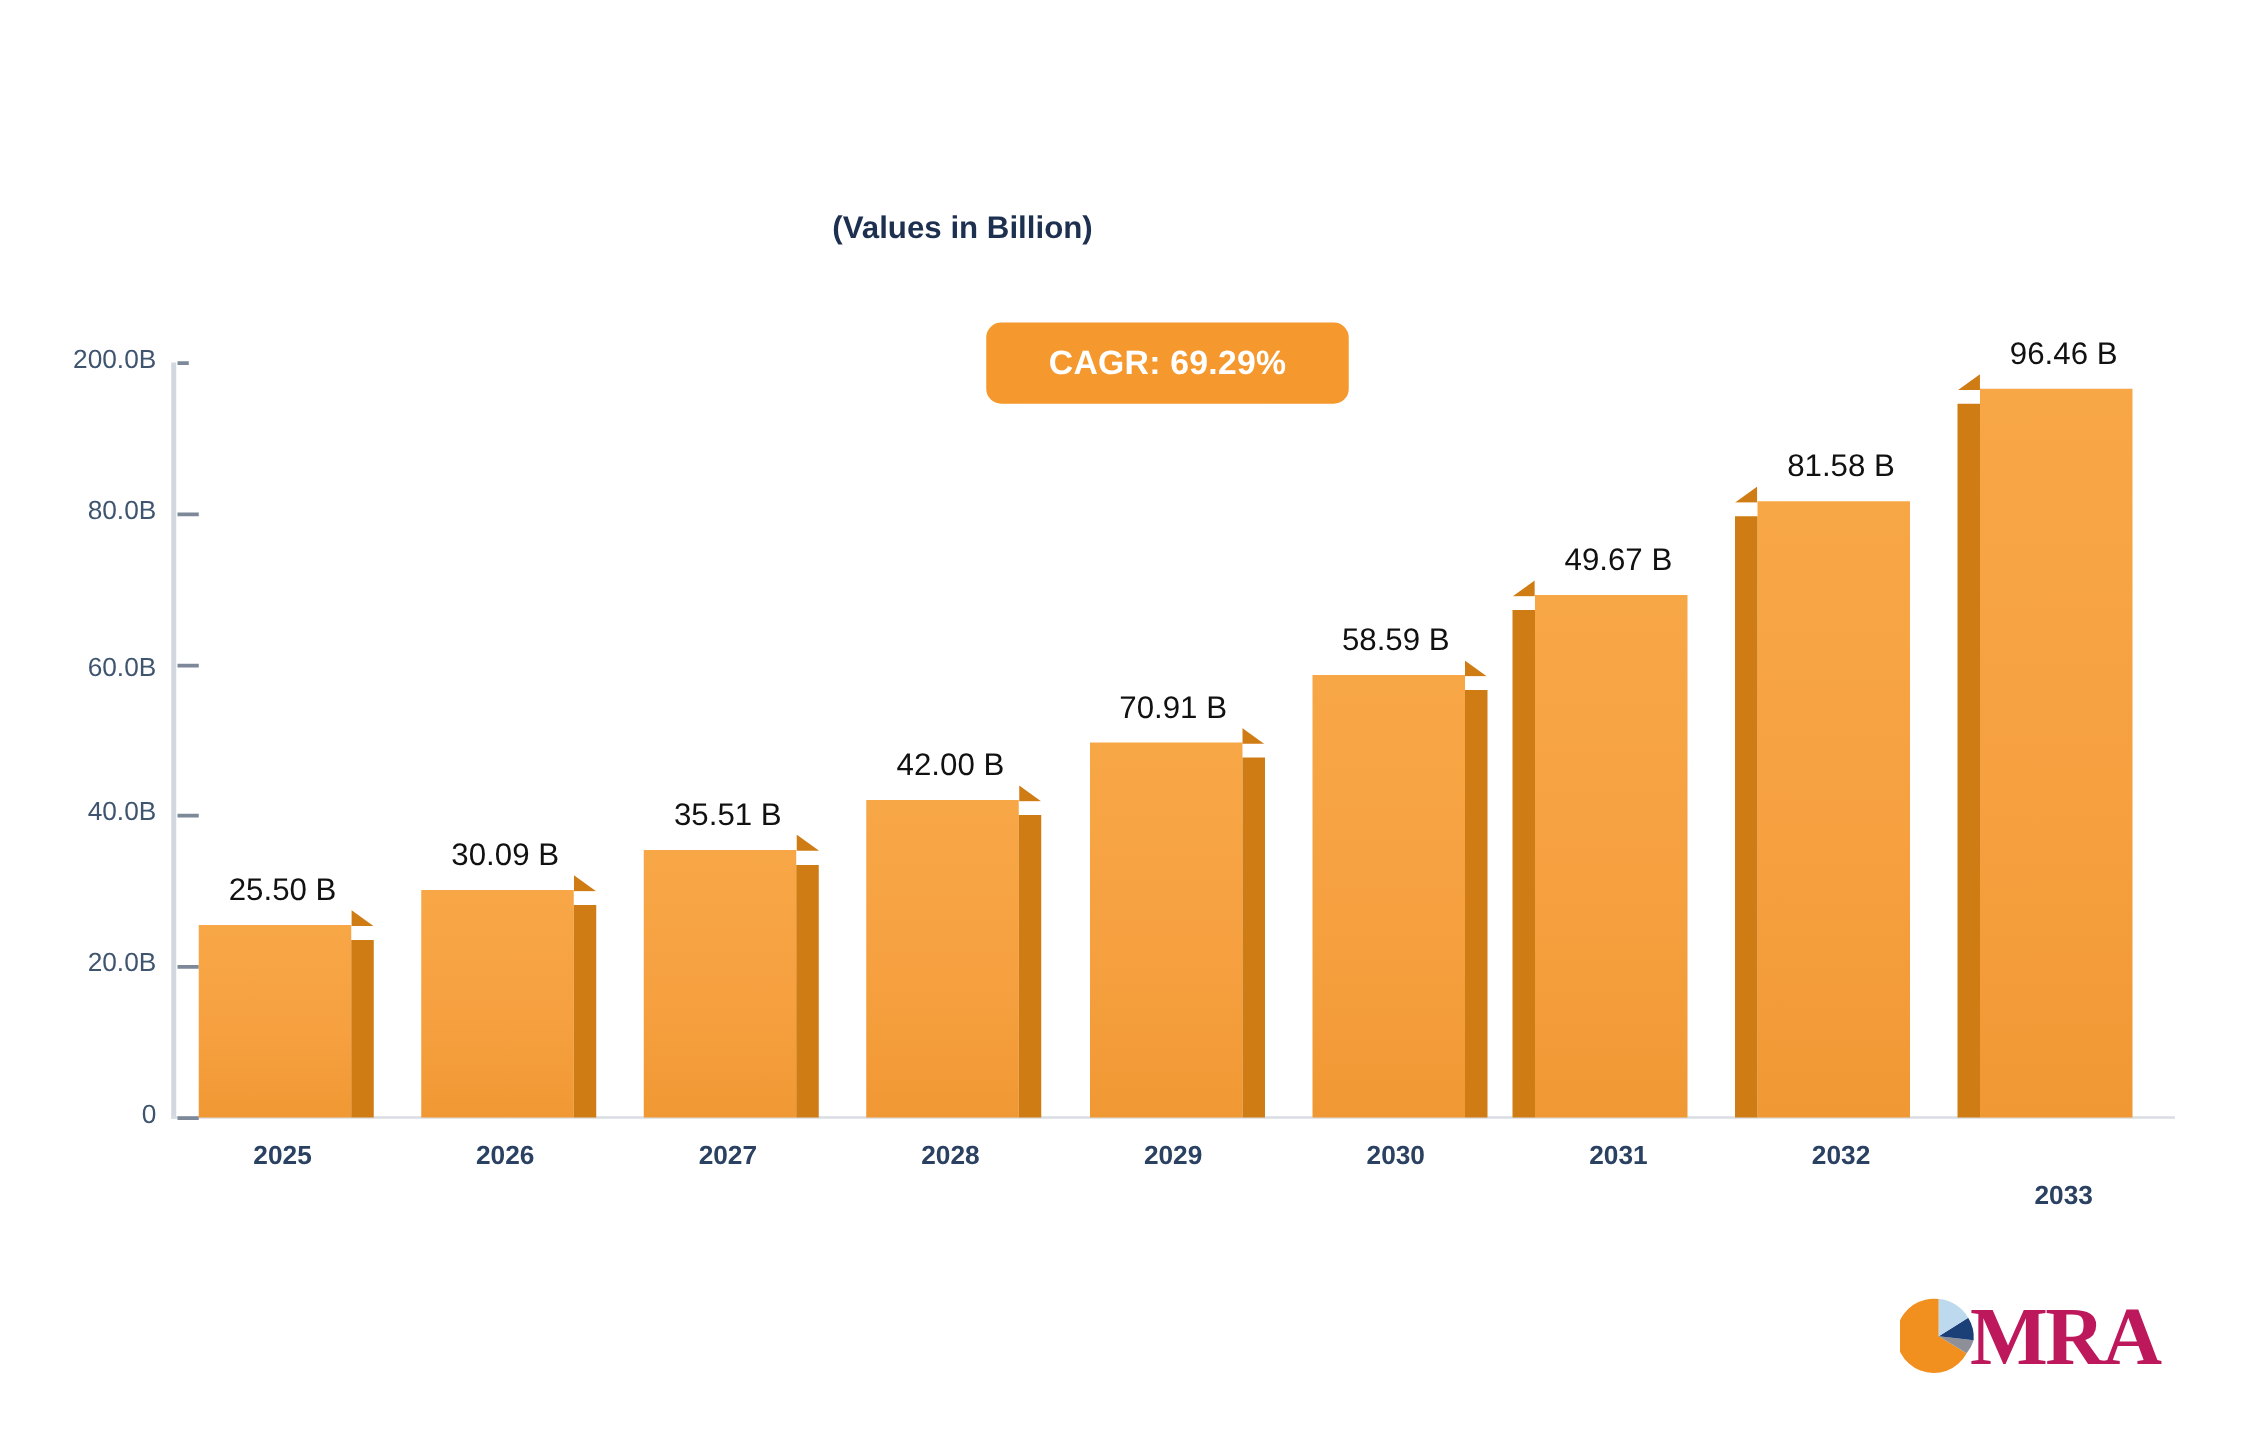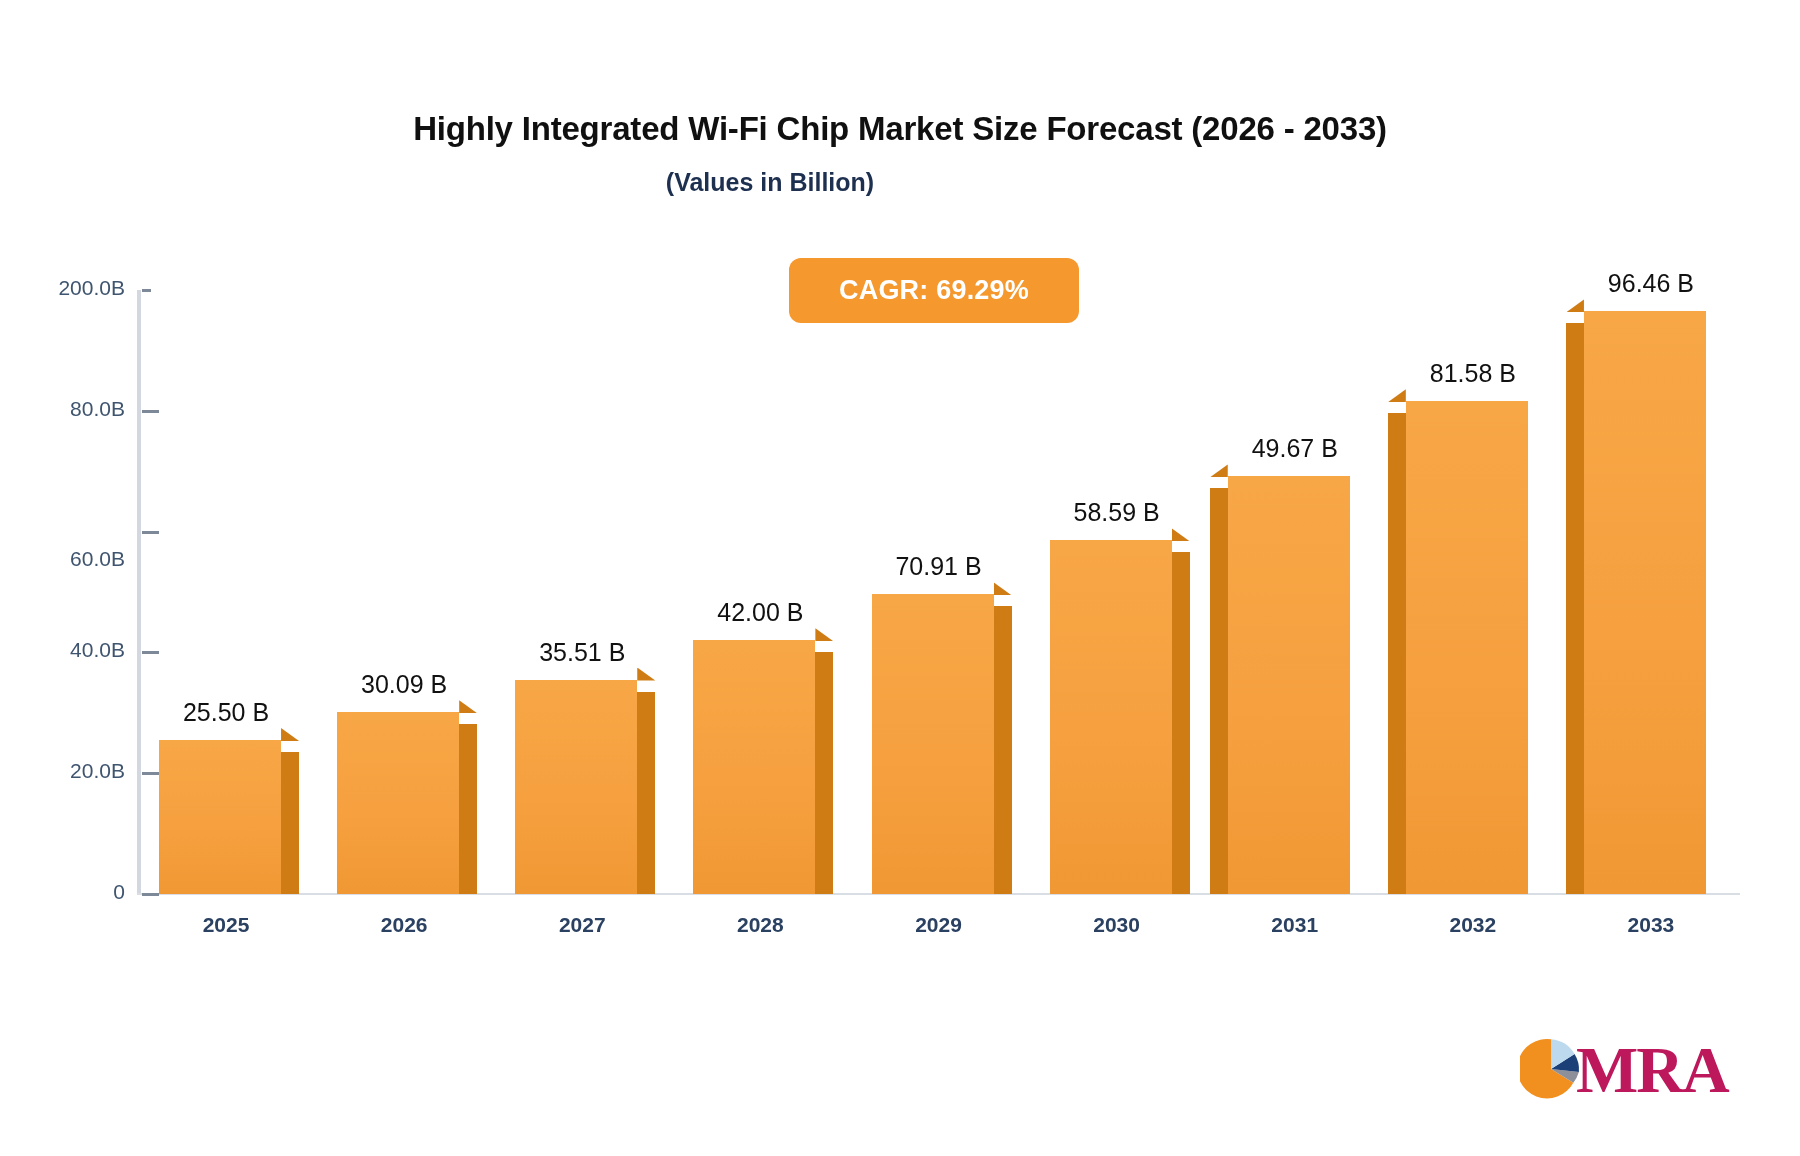--- a/index.html
+++ b/index.html
@@ -97,36 +97,35 @@
     font-size: 66px; font-weight: 700; color: #be185d;
     letter-spacing: -2px;
     text-align: center;
   }
 </style>
 </head>
 <body>
 
 <div id="root">
 
-  <div class="chart-title">Highly Integrated Wi-Fi Chip Market Size Forecast (2026 - 2033)</div>
   <div class="chart-subtitle">(Values in Billion)</div>
 
   <div class="cagr-badge">CAGR: 69.29%</div>
 
   <div class="y-axis-line"></div>
   <div class="x-axis-line"></div>
 
   <div id="yticks">
       <div class="ytick-wrap" style="top: 880px;"><span class="ytick" style="position: static;">0</span></div>
       <div class="ytick-dash" style="top: 893px;"></div>
       <div class="ytick-wrap" style="top: 759.2px;"><span class="ytick" style="position: static;">20.0B</span></div>
       <div class="ytick-dash" style="top: 772.2px;"></div>
       <div class="ytick-wrap" style="top: 638.4px;"><span class="ytick" style="position: static;">40.0B</span></div>
       <div class="ytick-dash" style="top: 651.4px;"></div>
-      <div class="ytick-wrap" style="top: 547px;"><span class="ytick" style="position: static;">60.0B</span></div>
+      <div class="ytick-wrap" style="top: 523px;"><span class="ytick" style="position: static;">60.0B</span></div>
       <div class="ytick-dash" style="top: 530.6px;"></div>
       <div class="ytick-wrap" style="top: 396.8px;"><span class="ytick" style="position: static;">80.0B</span></div>
       <div class="ytick-dash" style="top: 409.8px;"></div>
       <div class="ytick-wrap" style="top: 276px;"><span class="ytick" style="position: static;">200.0B</span></div>
       <div class="ytick-dash" style="top: 289px; width: 9px;"></div>
     </div>
   <div class="bars-layer" id="bars">
       <div class="bar-group" style="left: 22.0556px; width: 122px; height: 154.02px;">
         <div class="bar-face" style="height: 154.02px;"></div>
         <div class="bar-side right" style="height: 142.02px; background: rgb(207, 124, 20);"></div>
@@ -175,21 +174,21 @@
     </div>
   <div id="xticks">
       <div class="xtick" style="left: 126.056px;">2025</div>
       <div class="xtick" style="left: 304.167px;">2026</div>
       <div class="xtick" style="left: 482.278px;">2027</div>
       <div class="xtick" style="left: 660.389px;">2028</div>
       <div class="xtick" style="left: 838.5px;">2029</div>
       <div class="xtick" style="left: 1016.61px;">2030</div>
       <div class="xtick" style="left: 1194.72px;">2031</div>
       <div class="xtick" style="left: 1372.83px;">2032</div>
-      <div class="xtick" style="left: 1550.94px;">2033</div>
+      <div class="xtick" style="left: 1550.94px; margin-top: 32px;">2033</div>
     </div>
 
   <div class="logo">
     <div class="logo-mark">
       <svg viewBox="0 0 100 100" width="62" height="62" aria-hidden="true">
         <path d="M50 50 L50 2 A48 48 0 1 0 86 72 Z" fill="#F2901F"></path>
         <path d="M50 50 L86 72 A48 48 0 0 0 95 55 Z" fill="#8d9099"></path>
         <path d="M50 50 L95 55 A48 48 0 0 0 88 26 Z" fill="#1b3f77"></path>
         <path d="M50 50 L88 26 A48 48 0 0 0 50 2 Z" fill="#bcd9ee"></path>
         <path d="M50 50 L50 2 A48 48 0 0 1 88 26 Z" fill="#F2901F" opacity="0"></path>

